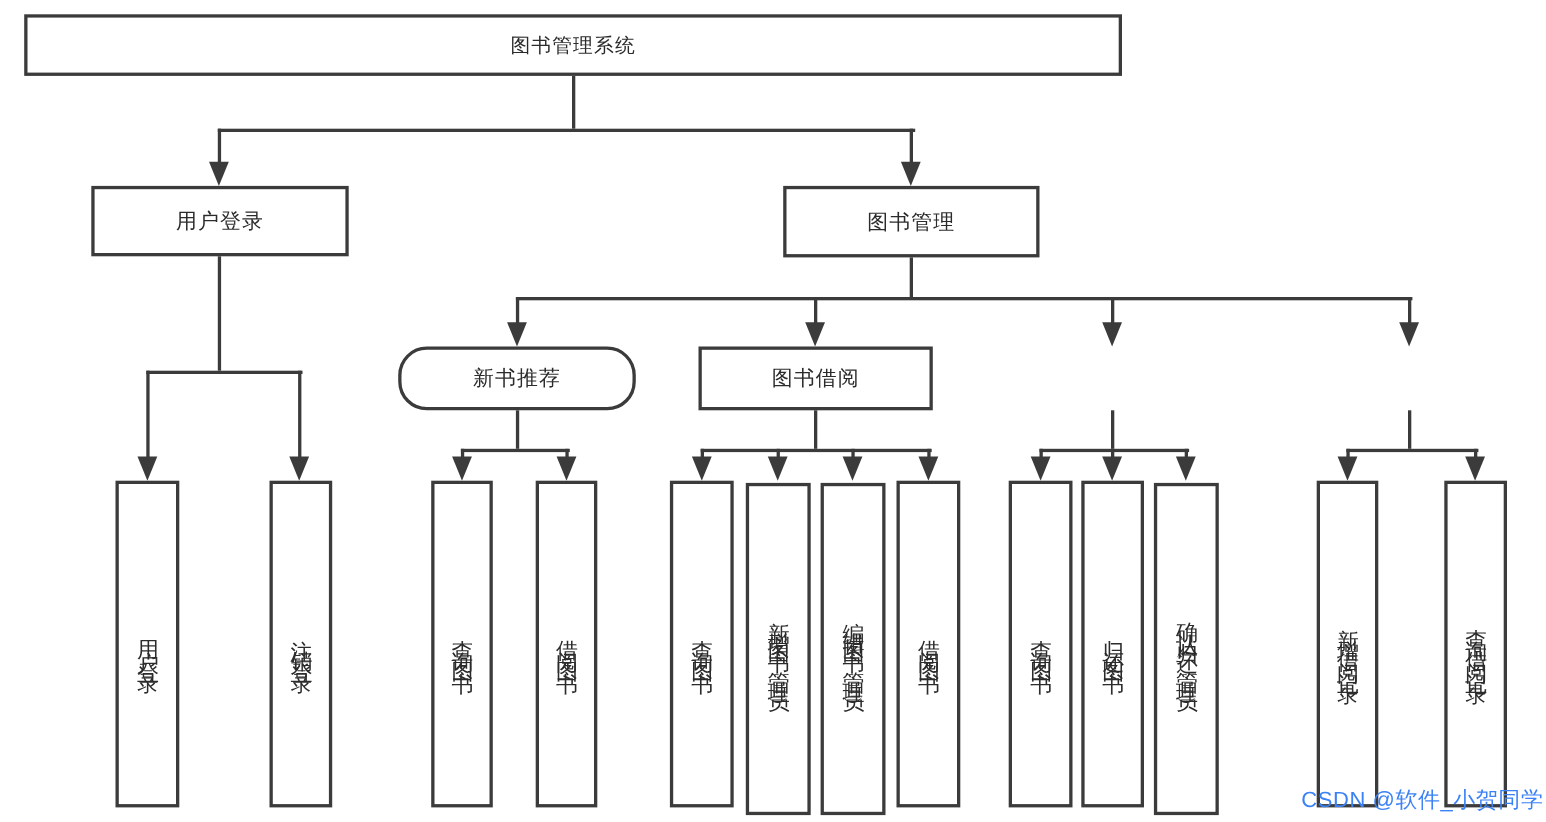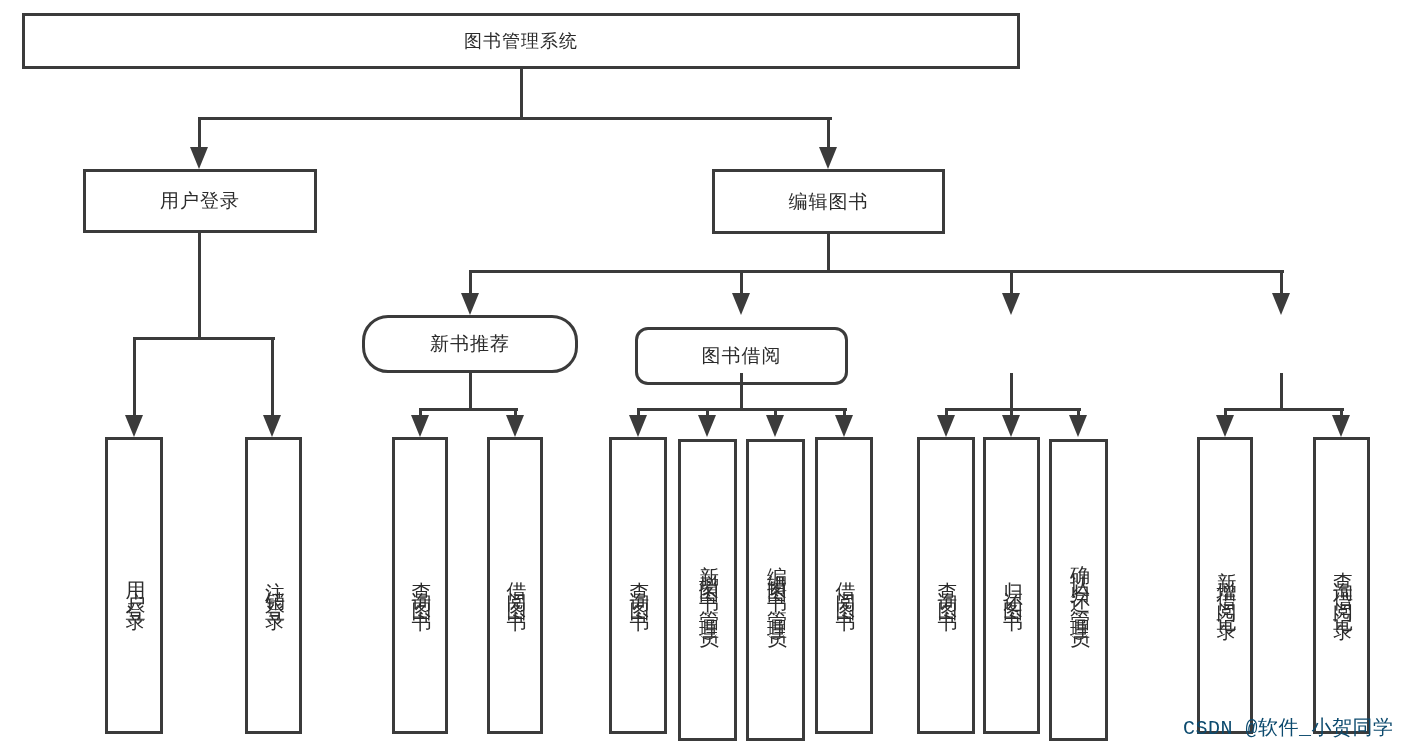--- a/index.html
+++ b/index.html
@@ -1,19 +1,19 @@
 <!DOCTYPE html>
 <html><head>
 <meta charset="utf-8">
 <style>
   html,body { margin:0; padding:0; background:#ffffff; }
   #stage {
     position:relative; width:1405px; height:747px;
     background:#ffffff; overflow:hidden;
-    font-family:Liberation Mono, monospace;
+    font-family:Liberation Sans, sans-serif;
     color:#2b2b2b;
   }
   .box {
     position:absolute; box-sizing:border-box;
     border:3px solid #3b3b3b; background:#ffffff;
     display:flex; align-items:center; justify-content:center;
   }
   .h-label { font-size:19px; letter-spacing:1px; white-space:nowrap; }
   .root-label { font-size:18px; letter-spacing:1px; }
   .v-label {
@@ -24,21 +24,21 @@
   .v-label.tight { letter-spacing:9px; }
   .line { position:absolute; background:#3b3b3b; }
   .arrow {
     position:absolute; width:0; height:0;
     border-left:9px solid transparent;
     border-right:9px solid transparent;
     border-top:22px solid #3b3b3b;
   }
   .watermark {
     position:absolute; left:1183px; top:714px;
-    font-size:20px; color:#0c4a6e; letter-spacing:0.5px;
+    font-size:20px; color:#3b82f6; letter-spacing:0.5px;
     white-space:nowrap; z-index:5;
   }
 </style>
 </head>
 <body>
 
 <div id="stage">
 
   <div class="box" style="left:22px; top:13px; width:998px; height:56px;">
     <span class="root-label">图书管理系统</span>
@@ -48,21 +48,21 @@
   <div class="line" style="left:198px; top:117px; width:634px; height:3px;"></div>
   <div class="line" style="left:198px; top:117px; width:3px; height:34px;"></div>
   <div class="arrow" style="left:190px; top:147px;"></div>
   <div class="line" style="left:827px; top:117px; width:3px; height:34px;"></div>
   <div class="arrow" style="left:819px; top:147px;"></div>
 
   <div class="box" style="left:83px; top:169px; width:234px; height:64px;">
     <span class="h-label">用户登录</span>
   </div>
   <div class="box" style="left:712px; top:169px; width:233px; height:65px;">
-    <span class="h-label">编辑图书</span>
+    <span class="h-label">图书管理</span>
   </div>
 
   <div class="line" style="left:198px; top:233px; width:3px; height:104px;"></div>
   <div class="line" style="left:133px; top:337px; width:142px; height:3px;"></div>
   <div class="line" style="left:133px; top:337px; width:3px; height:81px;"></div>
   <div class="arrow" style="left:125px; top:415px;"></div>
   <div class="line" style="left:271px; top:337px; width:3px; height:81px;"></div>
   <div class="arrow" style="left:263px; top:415px;"></div>
 
   <div class="line" style="left:827px; top:234px; width:3px; height:36px;"></div>
@@ -72,21 +72,21 @@
   <div class="line" style="left:740px; top:270px; width:3px; height:26px;"></div>
   <div class="arrow" style="left:732px; top:293px;"></div>
   <div class="line" style="left:1010px; top:270px; width:3px; height:26px;"></div>
   <div class="arrow" style="left:1002px; top:293px;"></div>
   <div class="line" style="left:1280px; top:270px; width:3px; height:26px;"></div>
   <div class="arrow" style="left:1272px; top:293px;"></div>
 
   <div class="box" style="left:362px; top:315px; width:216px; height:58px;border-radius:26px;">
     <span class="h-label">新书推荐</span>
   </div>
-  <div class="box" style="left:635px; top:327px; width:213px; height:58px;border-radius:13px;">
+  <div class="box" style="left:635px; top:315px; width:213px; height:58px;">
     <span class="h-label">图书借阅</span>
   </div>
 
   <div class="line" style="left:469px; top:373px; width:3px; height:35px;"></div>
   <div class="line" style="left:419px; top:408px; width:99px; height:3px;"></div>
   <div class="line" style="left:419px; top:408px; width:3px; height:10px;"></div>
   <div class="arrow" style="left:411px; top:415px;"></div>
   <div class="line" style="left:514px; top:408px; width:3px; height:10px;"></div>
   <div class="arrow" style="left:506px; top:415px;"></div>
 

